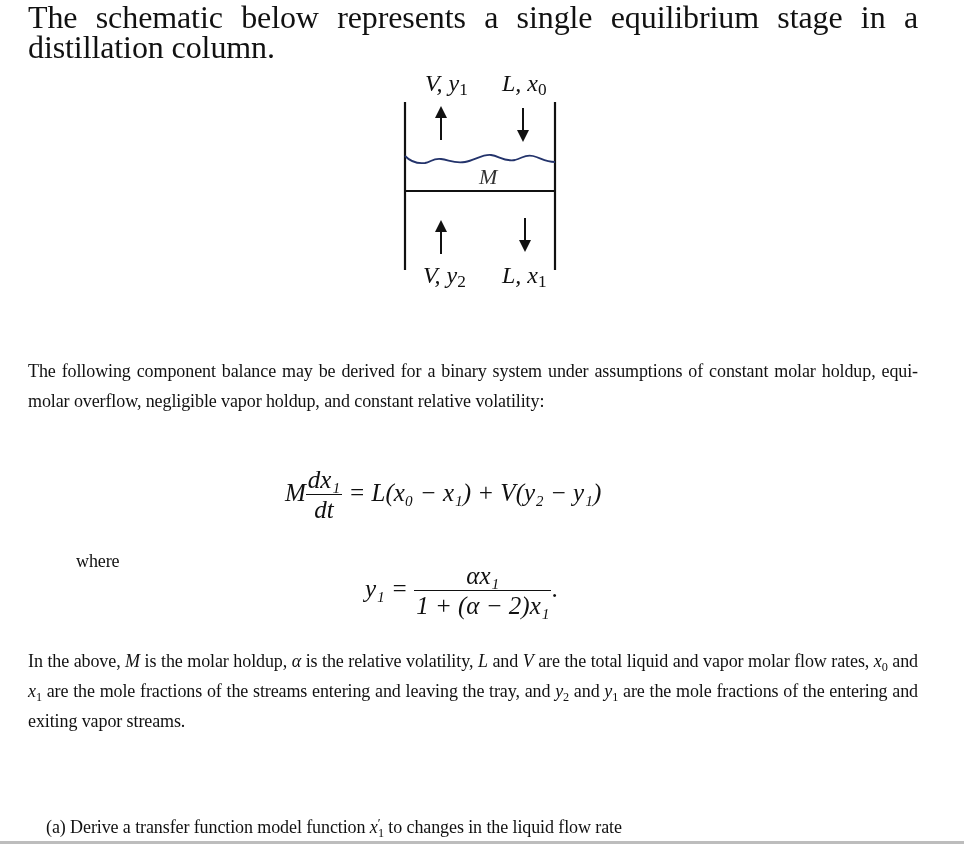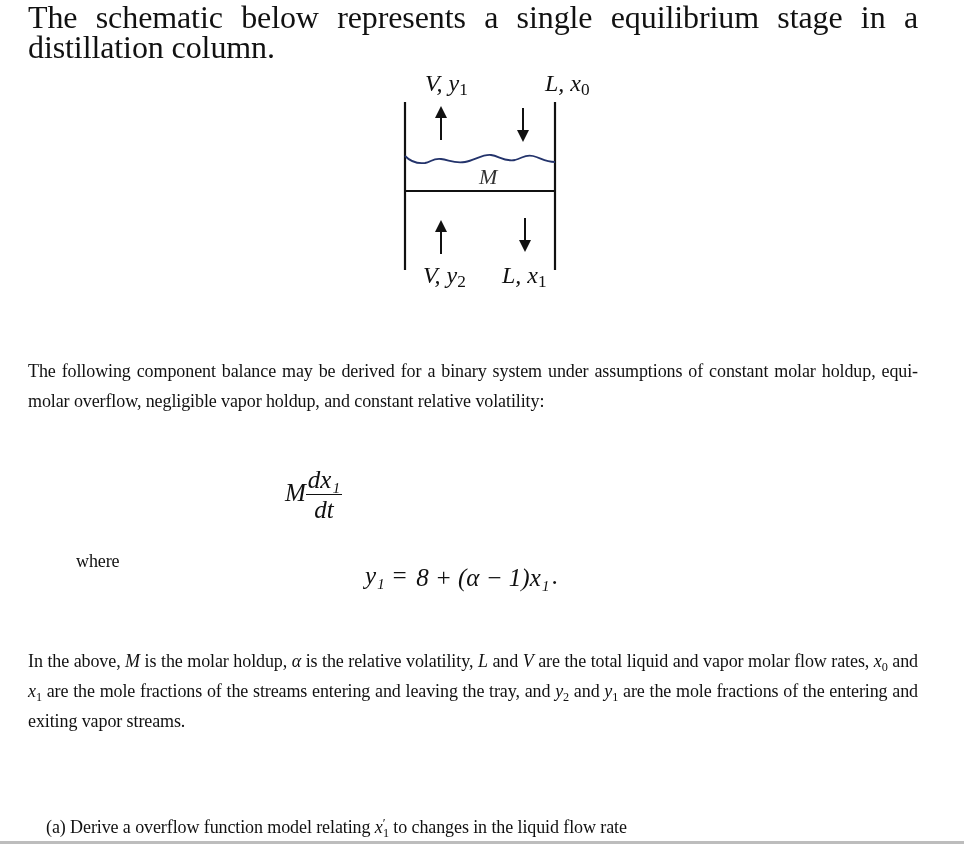--- a/index.html
+++ b/index.html
@@ -48,47 +48,48 @@
 
     <line x1="46" y1="184" x2="46" y2="160" stroke="#111" stroke-width="2"></line>
     <polygon points="40,162 52,162 46,150" fill="#111"></polygon>
 
     <line x1="130" y1="148" x2="130" y2="172" stroke="#111" stroke-width="2"></line>
     <polygon points="124,170 136,170 130,182" fill="#111"></polygon>
   </svg>
   <div class="lbl" style="left:30px; top:0px;">
     <span>V,</span> <span>y</span><span class="n">1</span>
   </div>
-  <div class="lbl" style="left:107px; top:0px;margin-left:43px;">
+  <div class="lbl" style="left:107px; top:0px;">
     <span>L,</span> <span>x</span><span class="n">0</span>
   </div>
   <div class="lbl" style="left:84px; top:94px; font-size:22px; color:#333;">M</div>
   <div class="lbl" style="left:28px; top:192px;">
     <span>V,</span> <span>y</span><span class="n">2</span>
   </div>
   <div class="lbl" style="left:107px; top:192px;">
     <span>L,</span> <span>x</span><span class="n">1</span>
   </div>
 </div>
 
 <div class="para" style="top:356px;">The following component balance may be derived for a binary system under assumptions of constant molar holdup, equi-molar overflow, negligible vapor holdup, and constant relative volatility:</div>
 
 <div class="eq" style="left:285px; top:466px;">
   <span class="m">M</span><span class="frac"><span class="num m">dx₁</span><span class="den m">dt</span></span>
+  <span class="m">= L(x₀ − x₁) + V(y₂ − y₁)</span>
 </div>
 
 <div class="para" style="top:546px;margin-left:48px;">where</div>
 
 <div class="eq" style="left:365px; top:562px;">
   <span class="m">y₁ =</span>
-  <span class="frac"><span class="den m">8 + (α − 1)x₁</span></span><span>.</span>
+  <span class="frac"><span class="num m">αx₁</span><span class="den m">1 + (α − 2)x₁</span></span><span>.</span>
 </div>
 
 <div class="para" style="top:646px;">
   <span>In the above, </span><span class="m">M</span><span> is the molar holdup, </span><span class="m">α</span><span> is the relative volatility, </span><span class="m">L</span><span> and </span><span class="m">V</span><span> are the total liquid and vapor molar flow rates, </span><span class="m">x</span><sub>0</sub><span> and </span><span class="m">x</span><sub>1</sub><span> are the mole fractions of the streams entering and leaving the tray, and </span><span class="m">y</span><sub>2</sub><span> and </span><span class="m">y</span><sub>1</sub><span> are the mole fractions of the entering and exiting vapor streams.</span>
 </div>
 
 <div class="para" style="top:808px; left:46px; width:880px; white-space:nowrap; text-align:left;">
   <span>(a)</span>
-  <span>Derive a overflow function model relating </span><span class="m">x</span><span style="font-size:0.7em; vertical-align:0.5em;">′</span><sub style="margin-left:-0.2em;">1</sub><span> to changes in the liquid flow rate</span>
+  <span>Derive a transfer function model function </span><span class="m">x</span><span style="font-size:0.7em; vertical-align:0.5em;">′</span><sub style="margin-left:-0.2em;">1</sub><span> to changes in the liquid flow rate</span>
 </div>
 
 <div class="bottom-rule"></div>
 
 </body></html>

